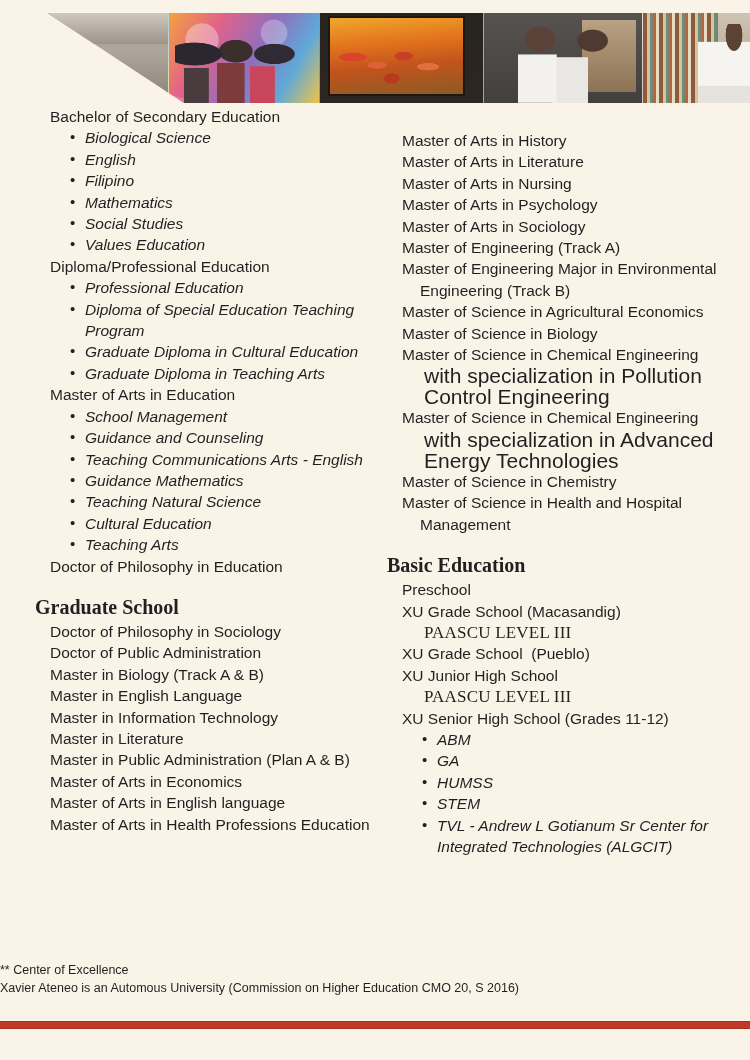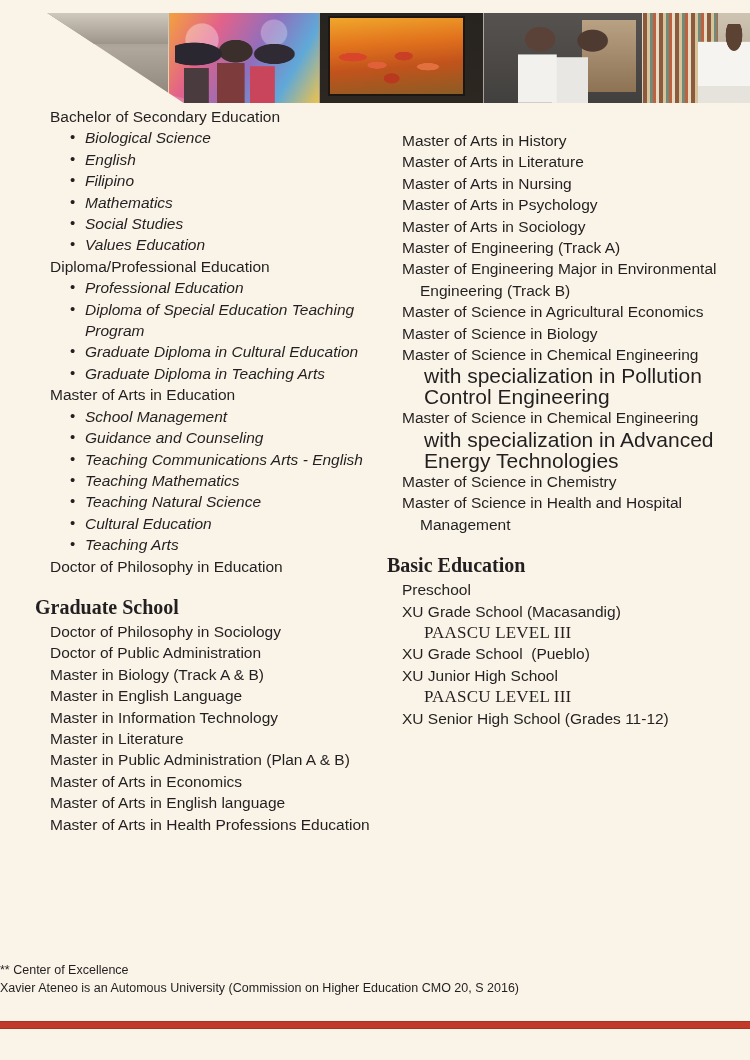--- a/index.html
+++ b/index.html
@@ -270,21 +270,21 @@
         <li>Graduate Diploma in Teaching Arts</li>
       </ul>
     </div>
 
     <div class="prog-group">
       <div class="head-line">Master of Arts in Education</div>
       <ul class="bullets">
         <li>School Management</li>
         <li>Guidance and Counseling</li>
         <li>Teaching Communications Arts - English</li>
-        <li>Teaching Mathematics</li>
+        <li>Guidance Mathematics</li>
         <li>Teaching Natural Science</li>
         <li>Cultural Education</li>
         <li>Teaching Arts</li>
       </ul>
     </div>
 
     <div class="head-line">Doctor of Philosophy in Education</div>
 
     <div class="section-title">Graduate School</div>
     <div>
@@ -332,20 +332,27 @@
       <div class="plain-line">XU Grade School (Macasandig)</div>
       <div class="sub-serif">PAASCU LEVEL III</div>
 
       <div class="plain-line">XU Grade School  (Pueblo)</div>
 
       <div class="plain-line">XU Junior High School</div>
       <div class="sub-serif">PAASCU LEVEL III</div>
 
       <div class="plain-line">XU Senior High School (Grades 11-12)</div>
 
+      <ul class="bullets">
+        <li>ABM</li>
+        <li>GA</li>
+        <li>HUMSS</li>
+        <li>STEM</li>
+        <li>TVL - Andrew L Gotianum Sr Center for Integrated Technologies (ALGCIT)</li>
+      </ul>
     </div>
   </div>
 </div>
 
 <div class="footer">
   <span class="footer-note">** Center of Excellence</span>
   <span class="footer-note">Xavier Ateneo is an Automous University (Commission on Higher Education CMO 20, S 2016)</span>
 </div>
 
 <div class="rule"></div>

